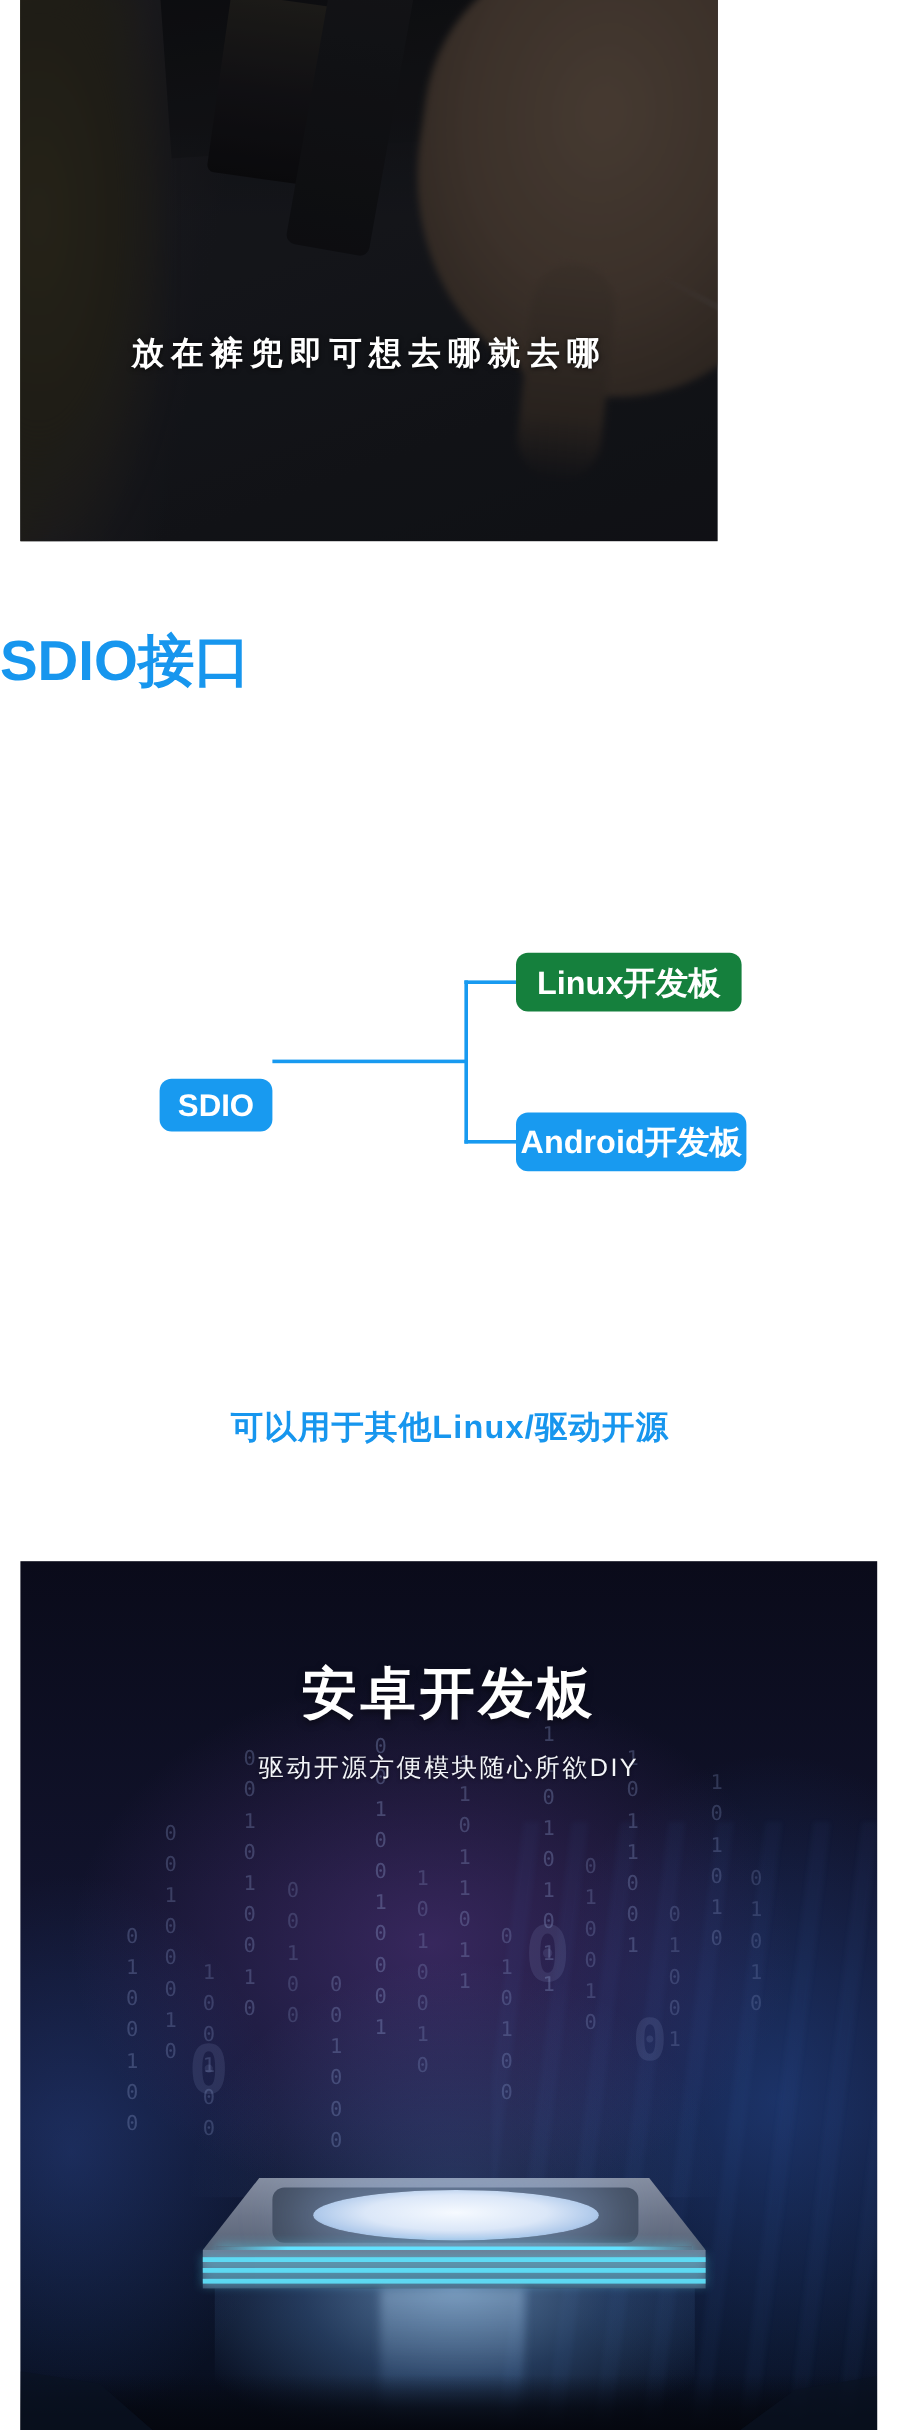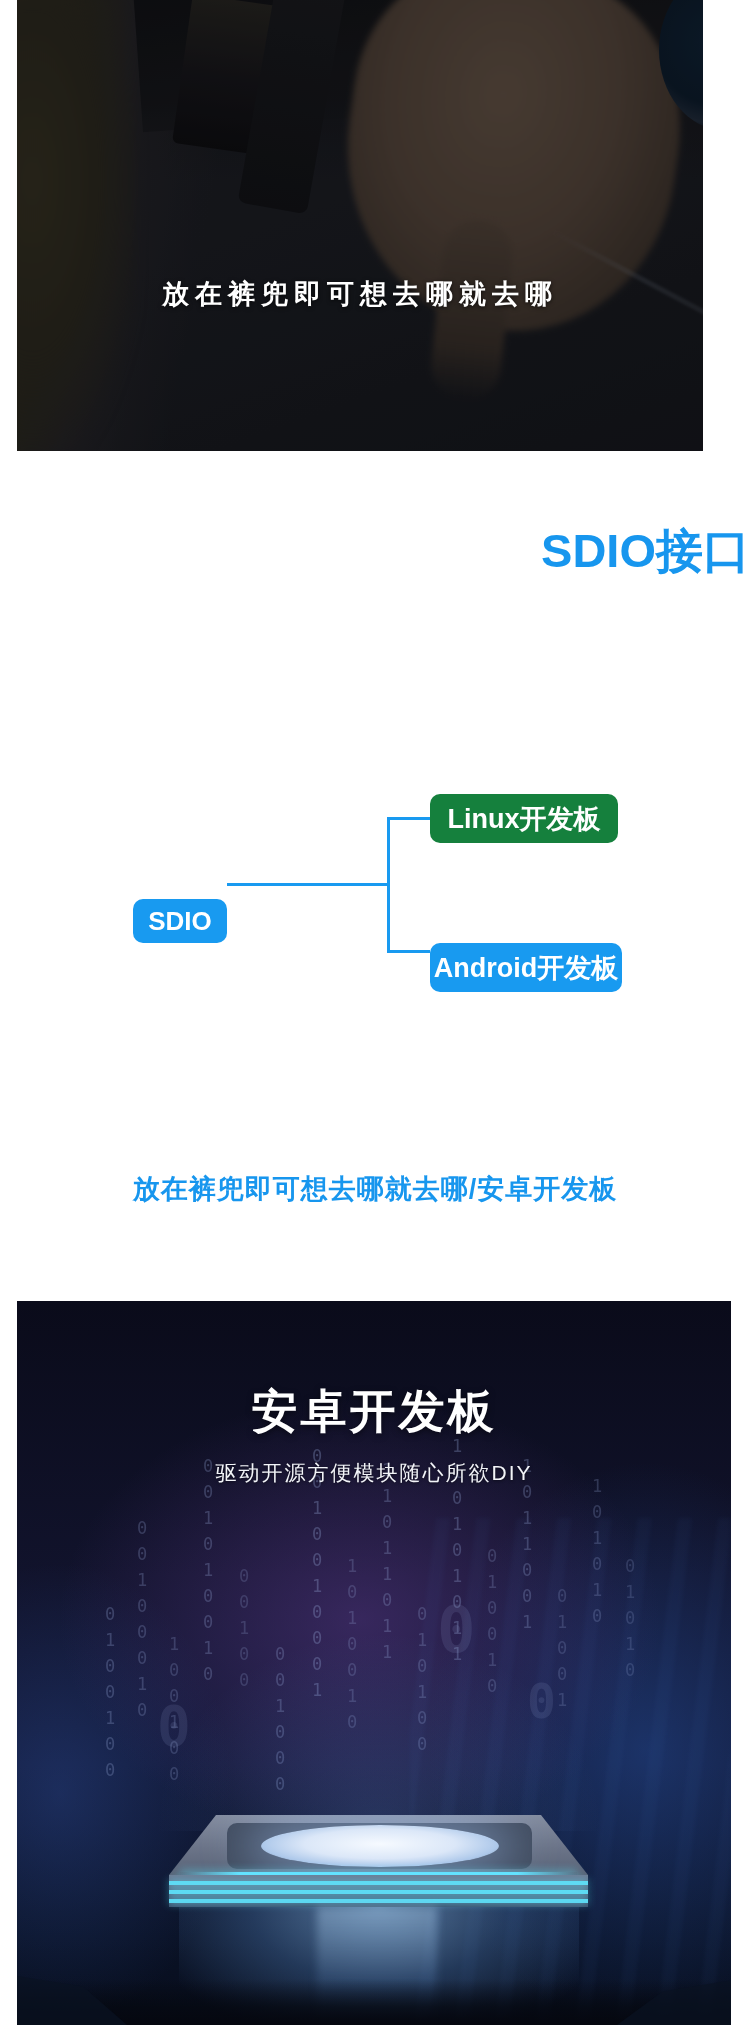--- a/index.html
+++ b/index.html
@@ -1,20 +1,20 @@
 <!DOCTYPE html>
 <html><head>
 <meta charset="utf-8">
 <style>
   html,body{margin:0;padding:0;background:#ffffff;}
   body{font-family:"Liberation Sans","DejaVu Sans",sans-serif;}
   #page{position:relative;width:750px;height:2025px;background:#ffffff;overflow:hidden;margin:0 auto;}
 
   
-  .hero{position:absolute;left:17px;top:0;width:686px;height:451px;overflow:hidden;
+  .hero{position:absolute;left:17px;top:0;width:581px;height:451px;overflow:hidden;
     background:
       linear-gradient(100deg,#34301f 0%,#2e2b20 9%,#27262a 16%,rgba(30,32,38,0) 30%),
       linear-gradient(180deg,#131417 0%,#17181c 18%,rgba(23,24,28,0) 40%),
       linear-gradient(160deg,#1e2026 0%,#1d1f25 45%,#191b20 75%,#17181d 100%);}
   .hero-foliage{position:absolute;left:-30px;top:0;width:150px;height:451px;
     background:radial-gradient(ellipse at 30% 40%,#3a3522 0%,#2f2c20 45%,rgba(40,38,30,0) 80%);
     filter:blur(6px);}
   .hero-belt{position:absolute;left:120px;top:-40px;width:640px;height:150px;
     background:linear-gradient(175deg,#101114 0%,#17181b 60%,rgba(20,21,24,0) 100%);
     transform:rotate(-4deg);}
@@ -35,21 +35,21 @@
     background:#4a1f22;clip-path:polygon(0 100%,50% 0,100% 100%);transform:rotate(14deg);opacity:.8;}
   .hero-seam{position:absolute;left:520px;top:290px;width:260px;height:5px;
     background:linear-gradient(90deg,rgba(140,150,165,0) 0%,rgba(140,150,165,.22) 40%,rgba(140,150,165,.12) 100%);
     transform:rotate(28deg);filter:blur(1px);}
   .hero-dim{position:absolute;inset:0;background:rgba(5,6,8,.38);}
   .hero-caption{position:absolute;left:0;top:276px;width:100%;text-align:center;
     color:#ffffff;font-size:27px;font-weight:bold;letter-spacing:6px;
     text-shadow:0 1px 4px rgba(0,0,0,.7);}
 
   
-  .sdio-title{position:absolute;left:0;top:520px;width:100%;text-align:right;
+  .sdio-title{position:absolute;left:0;top:520px;width:100%;text-align:left;
     font-size:47px;font-weight:bold;}
   .diag-box{position:absolute;color:#ffffff;font-weight:bold;text-align:center;
     border-radius:10px;display:flex;align-items:center;justify-content:center;}
   .diag-root{left:133px;top:863px;width:94px;height:44px;font-size:26px;}
   .diag-child1{left:430px;top:794px;width:188px;height:49px;font-size:27px;}
   .diag-child2{left:430px;top:927px;width:192px;height:49px;font-size:27px;}
   .diag-line{position:absolute;}
   .line-main{left:227px;top:883px;width:163px;height:3px;}
   .line-vert{left:387px;top:817px;width:3px;height:136px;}
   .line-stub-top{left:387px;top:817px;width:43px;height:3px;}
@@ -129,23 +129,23 @@
   </div>
 
   <div class="sdio-title" style="color: rgb(23, 150, 238);">SDIO接口</div>
 
   <div class="diag-box diag-root" style="background: rgb(24, 154, 240); margin-top: 36px;">SDIO</div>
   <div class="diag-line line-main" style="background: rgb(24, 154, 240);"></div>
   <div class="diag-line line-vert" style="background: rgb(24, 154, 240);"></div>
   <div class="diag-line line-stub-top" style="background: rgb(24, 154, 240);"></div>
   <div class="diag-line line-stub-bot" style="background: rgb(24, 154, 240);"></div>
   <div class="diag-box diag-child1" style="background: #15803d;">Linux开发板</div>
-  <div class="diag-box diag-child2" style="background: rgb(24, 154, 240); margin-top: 16px;">Android开发板</div>
-
-  <div class="sdio-note" style="color: rgb(23, 150, 238);">放在裤兜即可想去哪就去哪/安卓开发板</div>
+  <div class="diag-box diag-child2" style="background: rgb(24, 154, 240);">Android开发板</div>
+
+  <div class="sdio-note" style="color: rgb(23, 150, 238);">可以用于其他Linux/驱动开源</div>
 
   <div class="driver">
     <div class="driver-streaks"></div>
     <div class="rain">
         <div class="rain-col" style="left: 88px; top: 300px; opacity: 0.3;">0
 1
 0
 0
 1
 0

